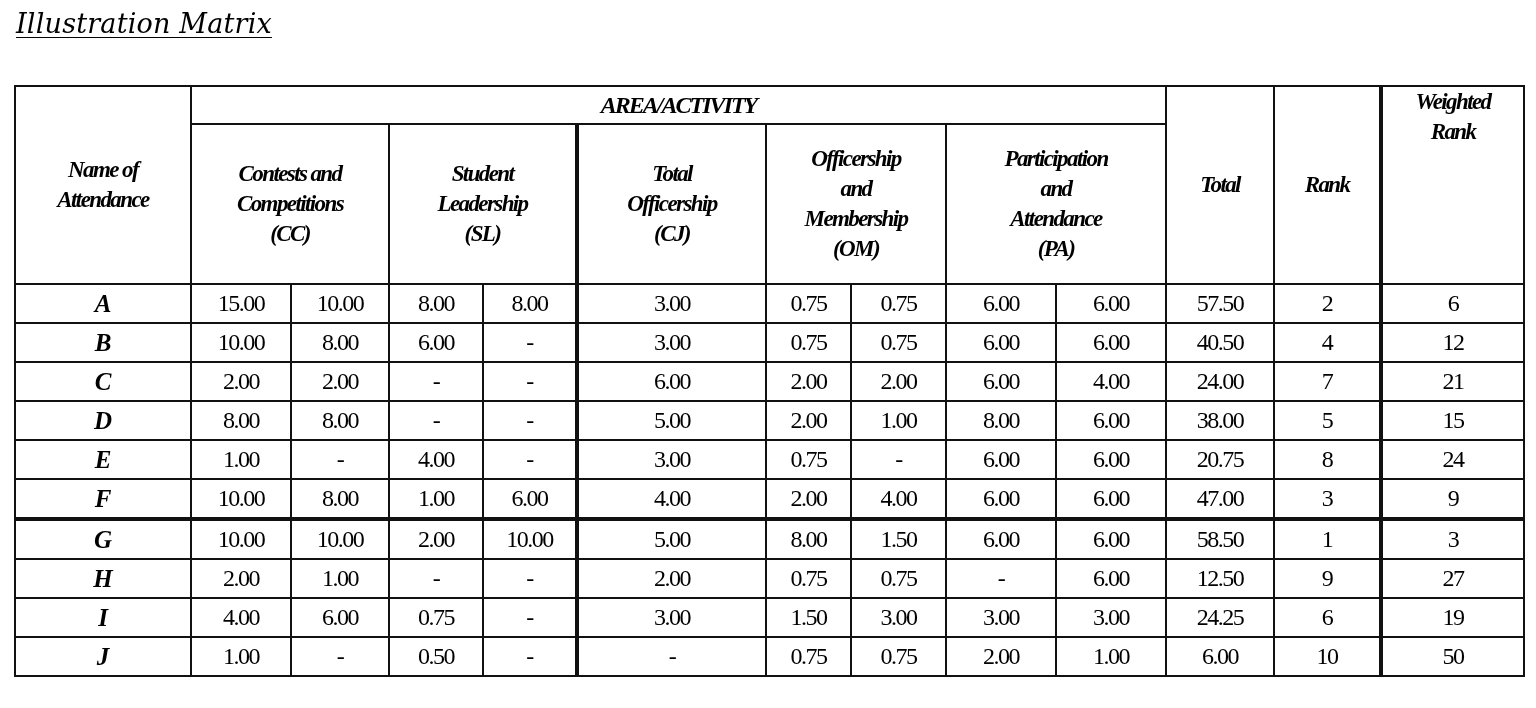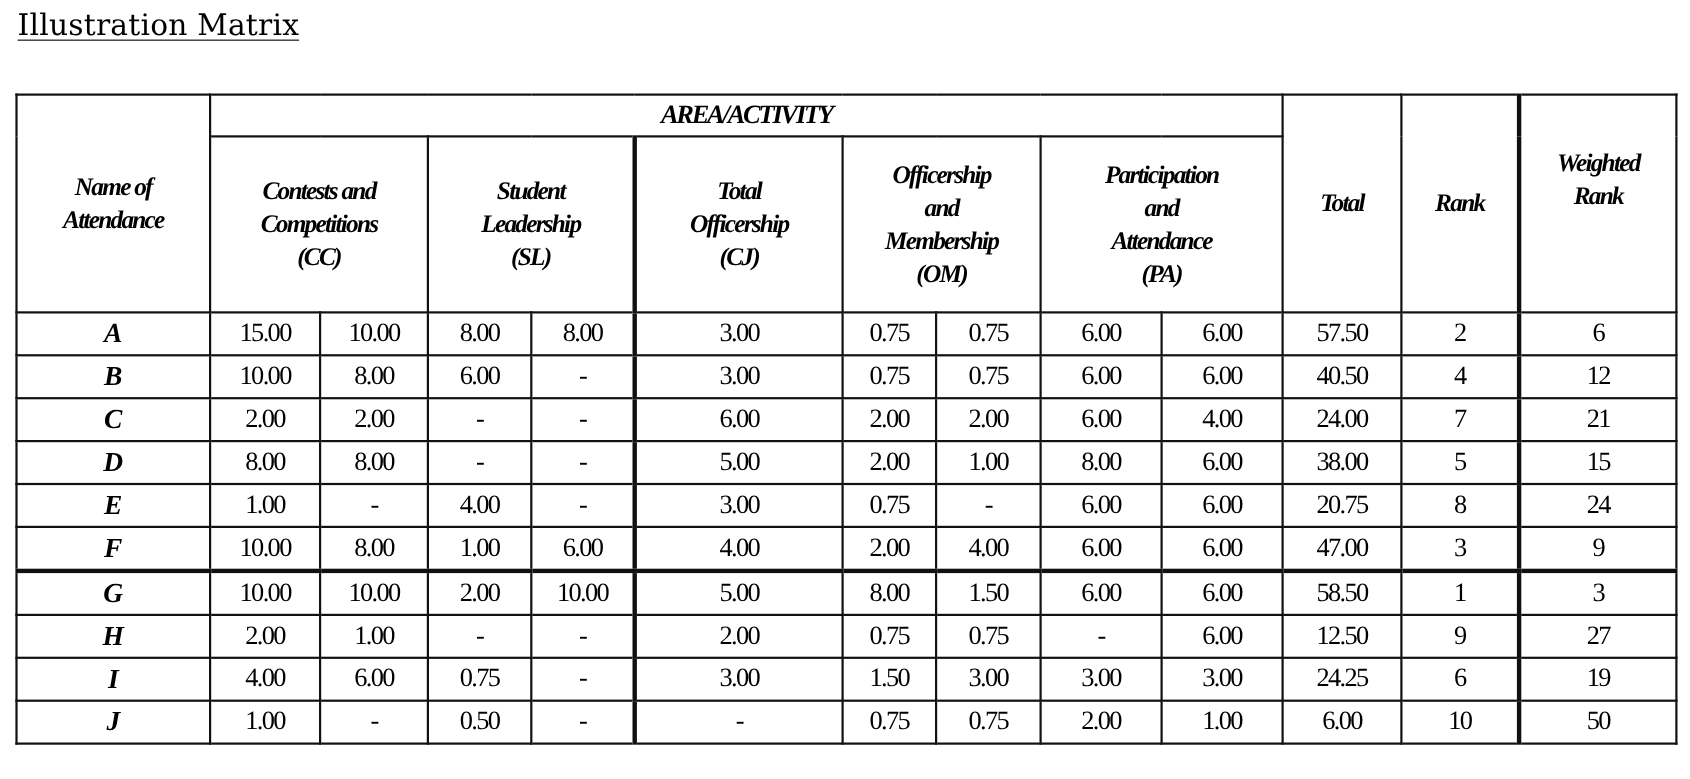--- a/index.html
+++ b/index.html
@@ -1,41 +1,41 @@
 <!DOCTYPE html>
 <html><head>
 <meta charset="utf-8">
 <style>
   html, body { margin: 0; padding: 0; background: #ffffff; }
   body { width: 1536px; height: 708px; position: relative; overflow: hidden; color: #000; }
   .title {
     position: absolute; left: 16px; top: 8px;
     font-family: "DejaVu Serif", "Liberation Serif", serif;
-    font-size: 27px; text-decoration: underline;
+    font-style: italic; font-size: 27px; text-decoration: underline;
     text-underline-offset: 4px; text-decoration-thickness: 1px;
     letter-spacing: 0.2px;
   }
   table.matrix {
     position: absolute; left: 14px; top: 85px;
     border-collapse: collapse; table-layout: fixed;
     width: 1510px;
     font-family: "Liberation Serif", "DejaVu Serif", serif;
   }
   table.matrix td, table.matrix th {
     border: 2px solid #111;
     padding: 0; text-align: center; vertical-align: middle;
   }
   th {
     font-weight: bold; font-style: italic; font-size: 23px;
     letter-spacing: -1.6px; line-height: 30px;
   }
   th.area { height: 36px; text-align: left; padding-left: 390px; letter-spacing: -2px; font-size: 24px; }
   th.sub { height: 158px; vertical-align: top; padding-top: 6px; }
   th.side { vertical-align: middle; }
-  th.side.top { vertical-align: top; padding-top: 46px; }
+  th.side.top { vertical-align: top; }
   td { font-size: 24px; height: 37px; letter-spacing: -1.5px; }
   td.name { font-weight: bold; font-style: italic; font-size: 25px; letter-spacing: 0; }
   .thick-l { border-left-width: 4px !important; }
   tr.thick-b td { border-bottom-width: 4px; }
   .th-line { display: block; }
 </style>
 </head>
 <body>
 
 <div class="title">Illustration Matrix</div>

